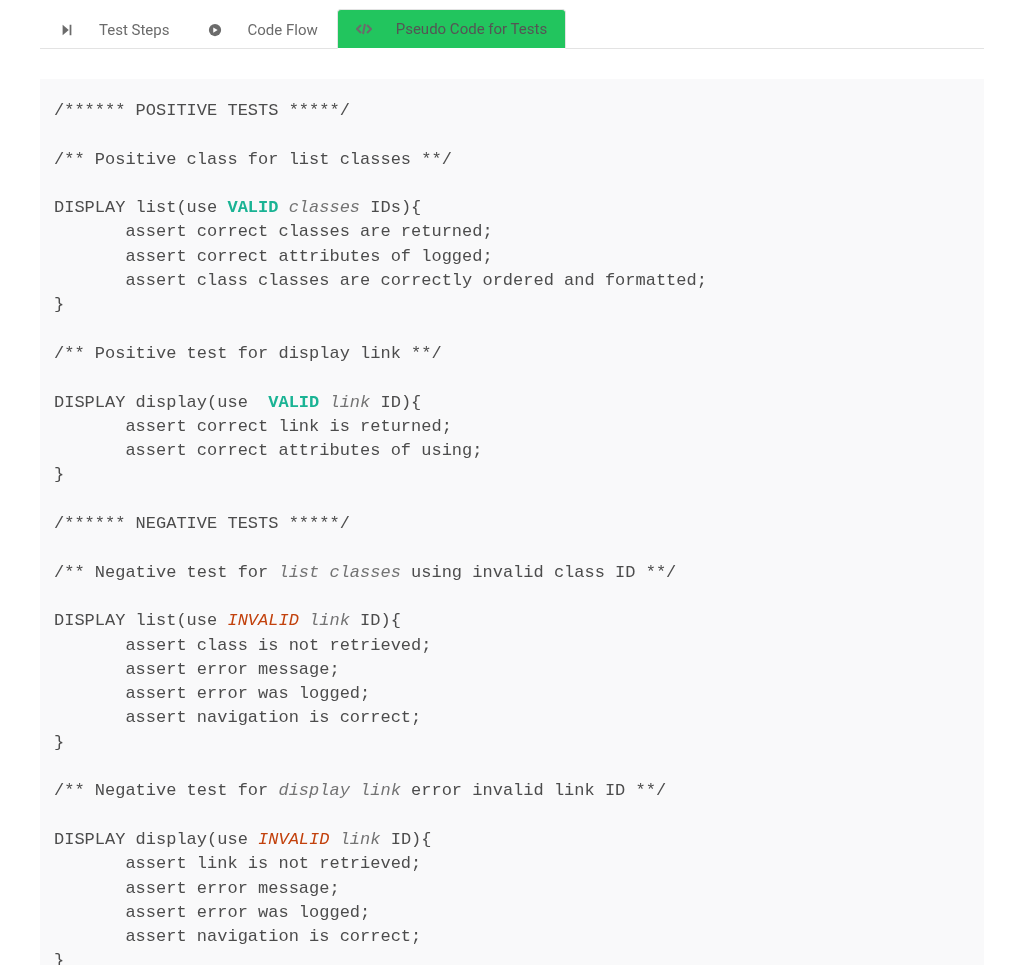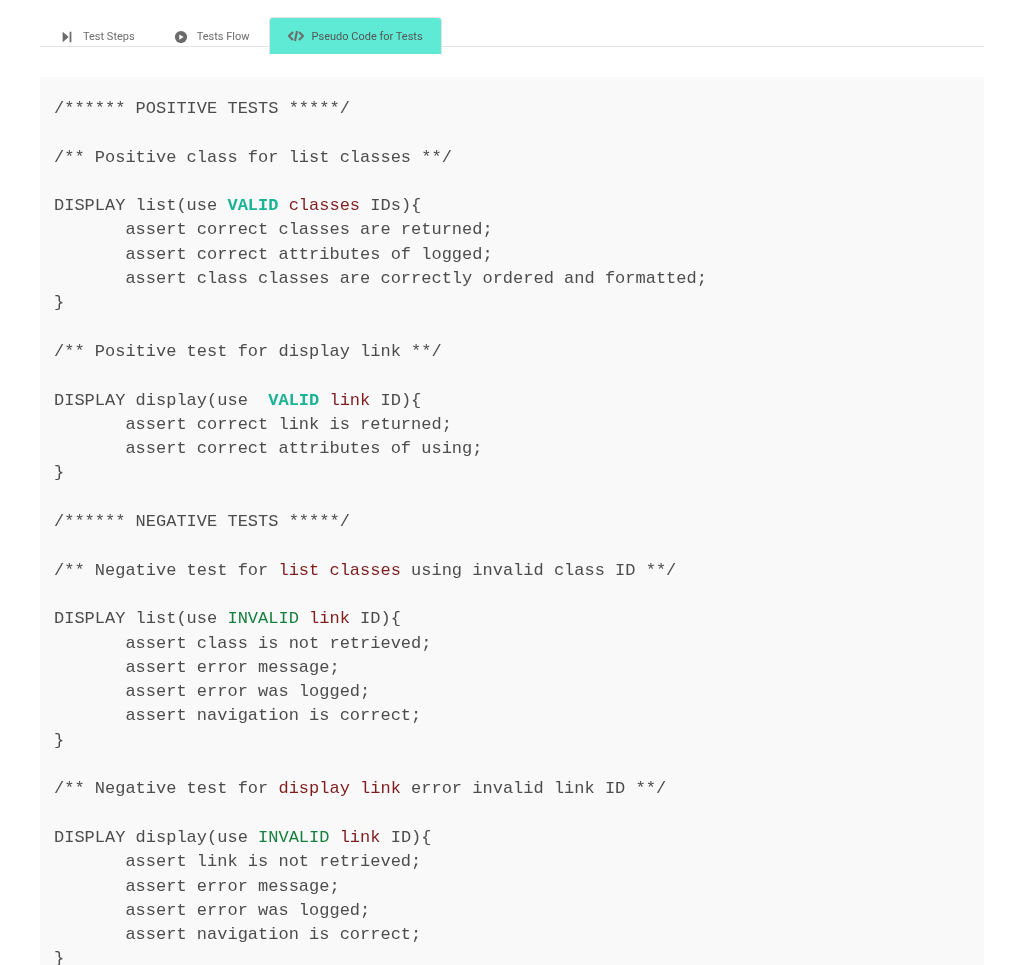--- a/index.html
+++ b/index.html
@@ -13,30 +13,30 @@
     display: flex;
     border-bottom: 1px solid #e3e3e3;
     margin: 0 40px 0 40px;
     padding-top: 8px;
   }
   .tab {
     display: flex;
     align-items: center;
     padding: 10px 18px;
     color: #6b6b6b;
-    font-size: 11px;
+    font-size: 15px;
     cursor: pointer;
-    gap: 8px;
+    gap: 24px;
     border: 1px solid transparent;
     border-bottom: none;
     position: relative;
-    top: 9px;
+    top: 1px;
   }
   .tab.active {
-    background: #5eead4;
+    background: #22c55e;
     border: 1px solid #e3e3e3;
     border-bottom: 1px solid #fff;
     border-radius: 4px 4px 0 0;
     color: #555;
     justify-content: flex-end;
   }
   .tab-icon {
     display: inline-flex;
     align-items: center;
     justify-content: center;
@@ -48,22 +48,22 @@
     background: #f9f9fa;
     padding: 20px 0 0 14px;
     font-family: "SFMono-Regular", Consolas, "Liberation Mono", Menlo, Courier, monospace;
     font-size: 17px;
     line-height: 1.43;
     color: #4c4c4c;
     white-space: pre;
     overflow: hidden;
   }
   .tok-valid { color: #1ab394; font-weight: bold; }
-  .tok-invalid { color: #15803d; }
-  .tok-italic { color: #7f1d1d; }
+  .tok-invalid { color: #c2410c; font-style: italic; }
+  .tok-italic { font-style: italic; color: #737373; }
 </style>
 </head>
 <body>
 
 <div class="tabs">
   <div class="tab">
     <span class="tab-icon">
       <svg viewBox="0 0 16 16" width="14" height="14" fill="#6b6b6b">
           <path d="M3 2 L10 8 L3 14 Z"></path>
           <rect x="11" y="2" width="2" height="12"></rect>
@@ -71,21 +71,21 @@
     </span>
     <span>Test Steps</span>
   </div>
   <div class="tab">
     <span class="tab-icon">
       <svg viewBox="0 0 16 16" width="14" height="14" fill="#6b6b6b">
           <circle cx="8" cy="8" r="7"></circle>
           <path d="M6 5 L11 8 L6 11 Z" fill="#fff"></path>
         </svg>
     </span>
-    <span>Tests Flow</span>
+    <span>Code Flow</span>
   </div>
   <div class="tab active">
     <span class="tab-icon">
       <svg viewBox="0 0 16 16" width="16" height="16" fill="none" stroke="#6b6b6b" stroke-width="2">
           <path d="M5 4 L1 8 L5 12"></path>
           <path d="M11 4 L15 8 L11 12"></path>
           <path d="M9 3 L7 13"></path>
         </svg>
     </span>
     <span>Pseudo Code for Tests</span>

